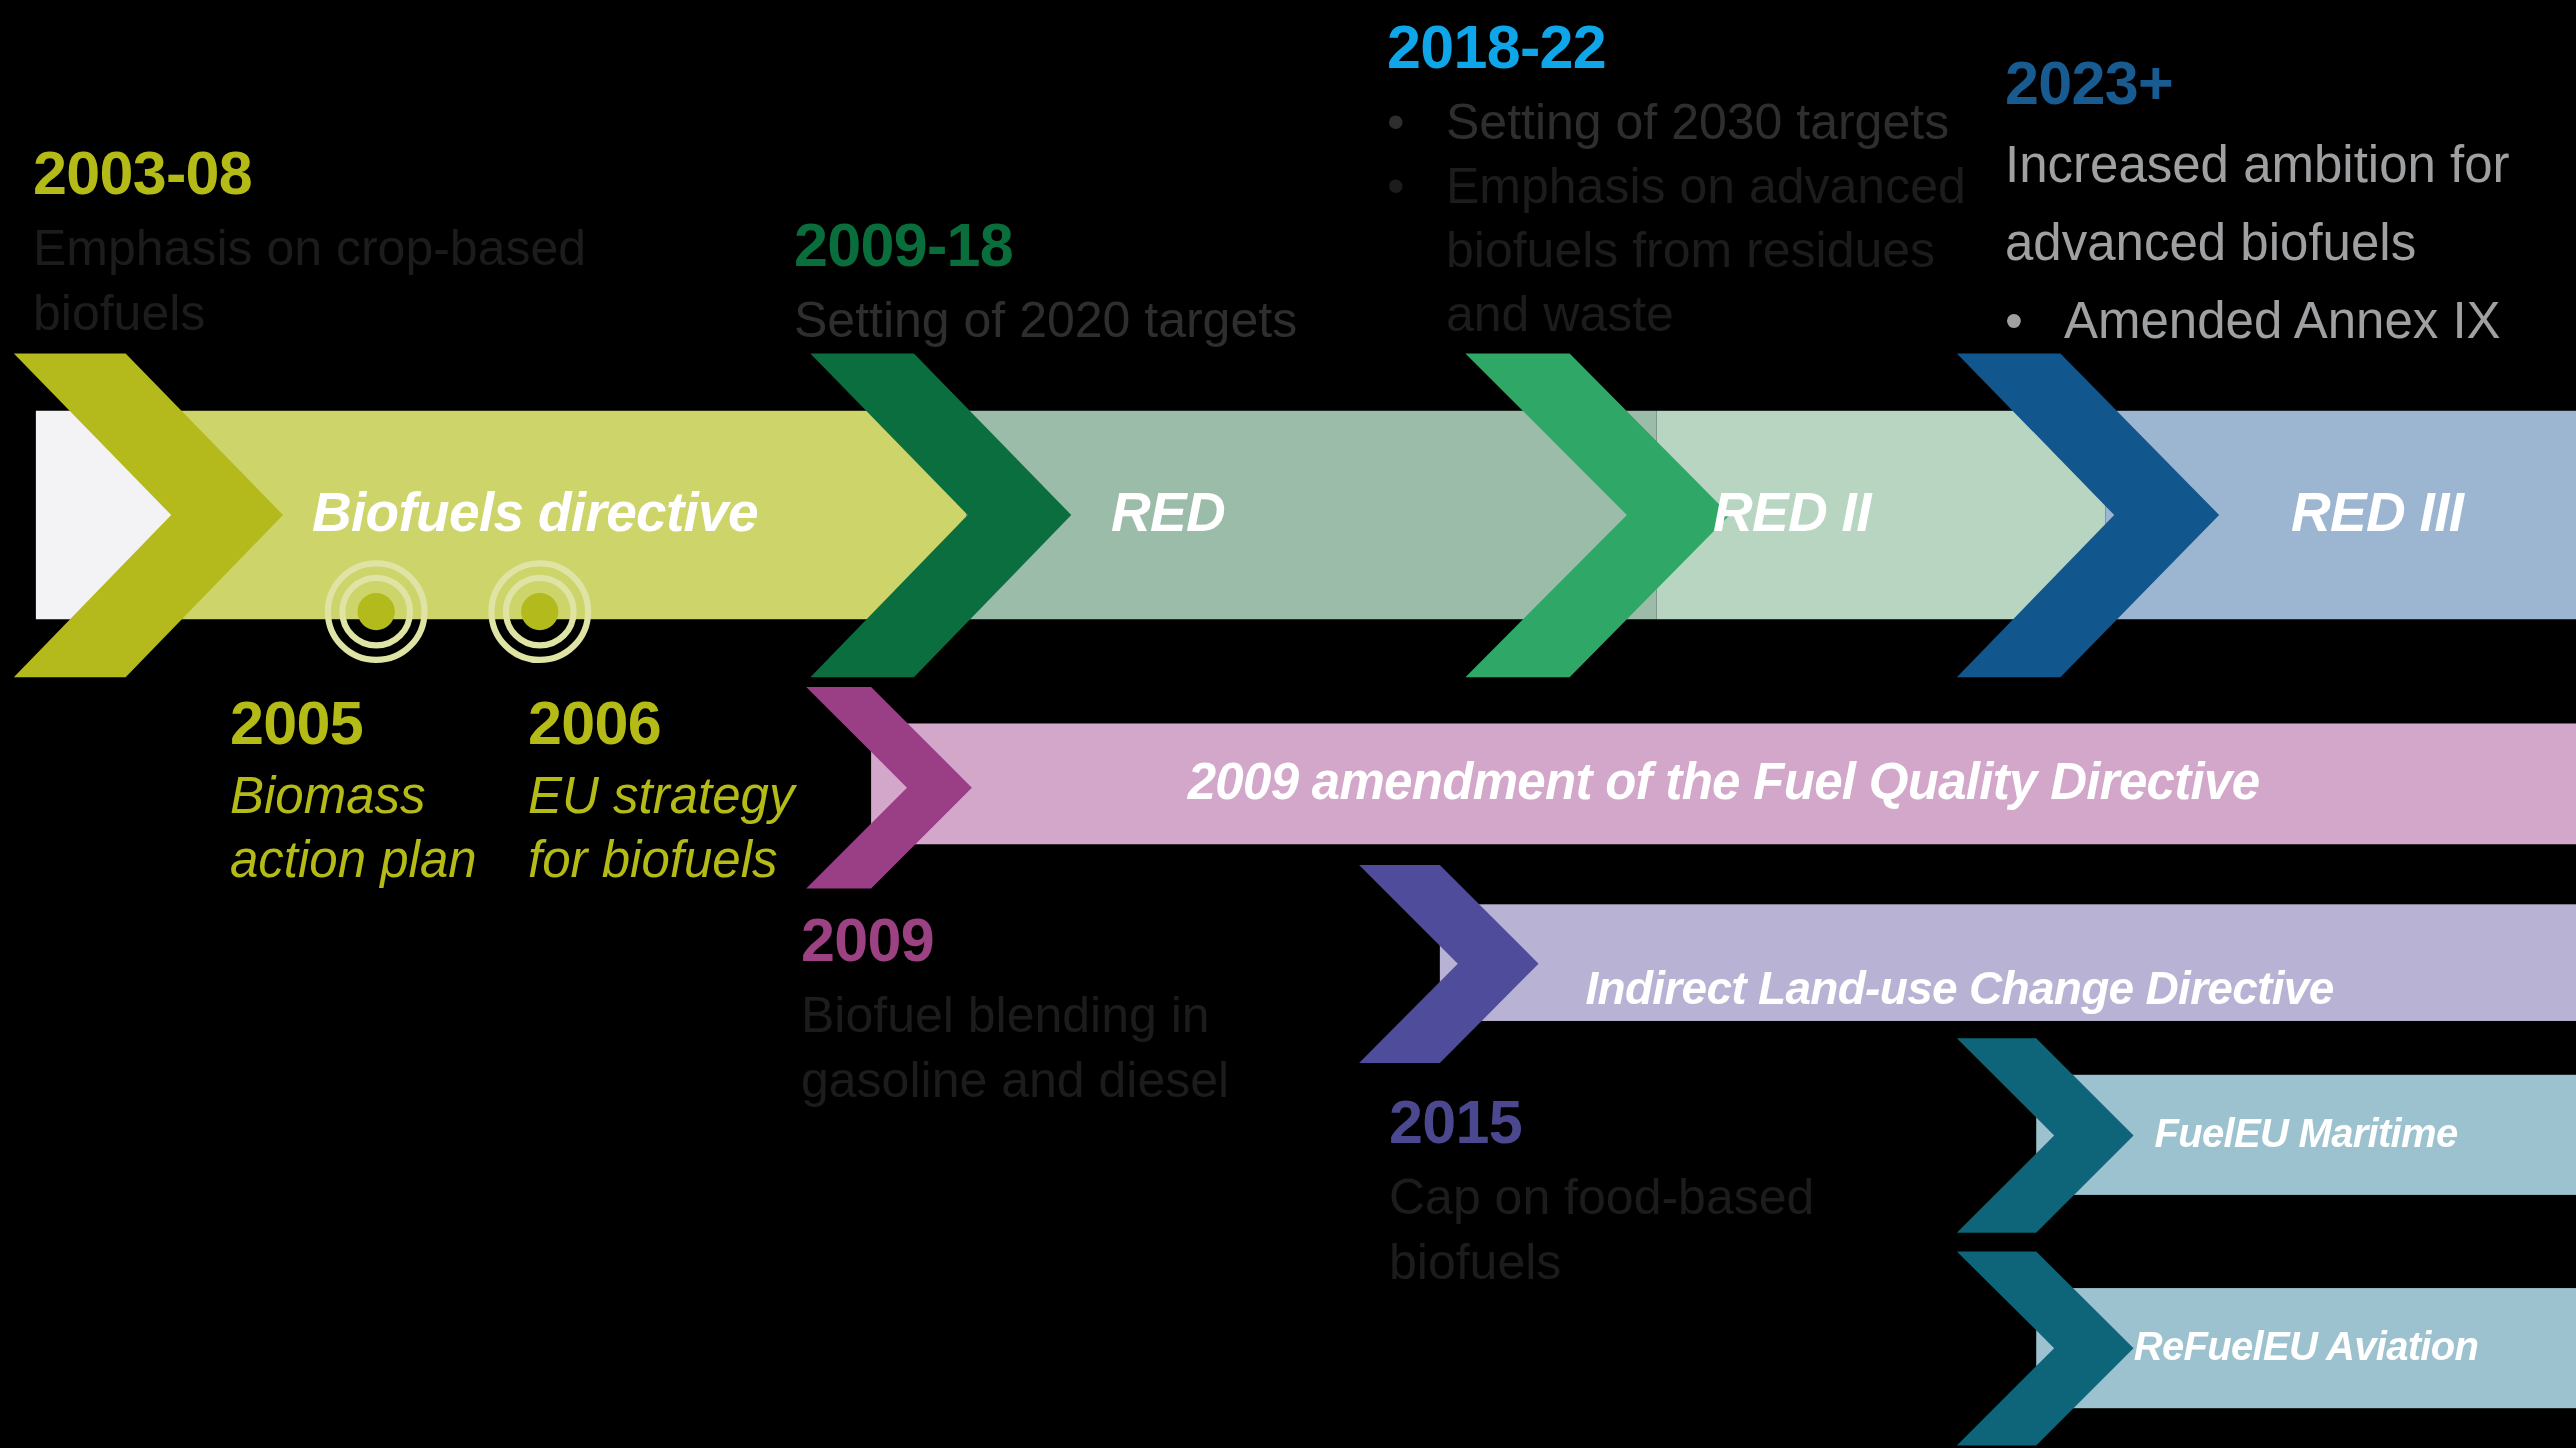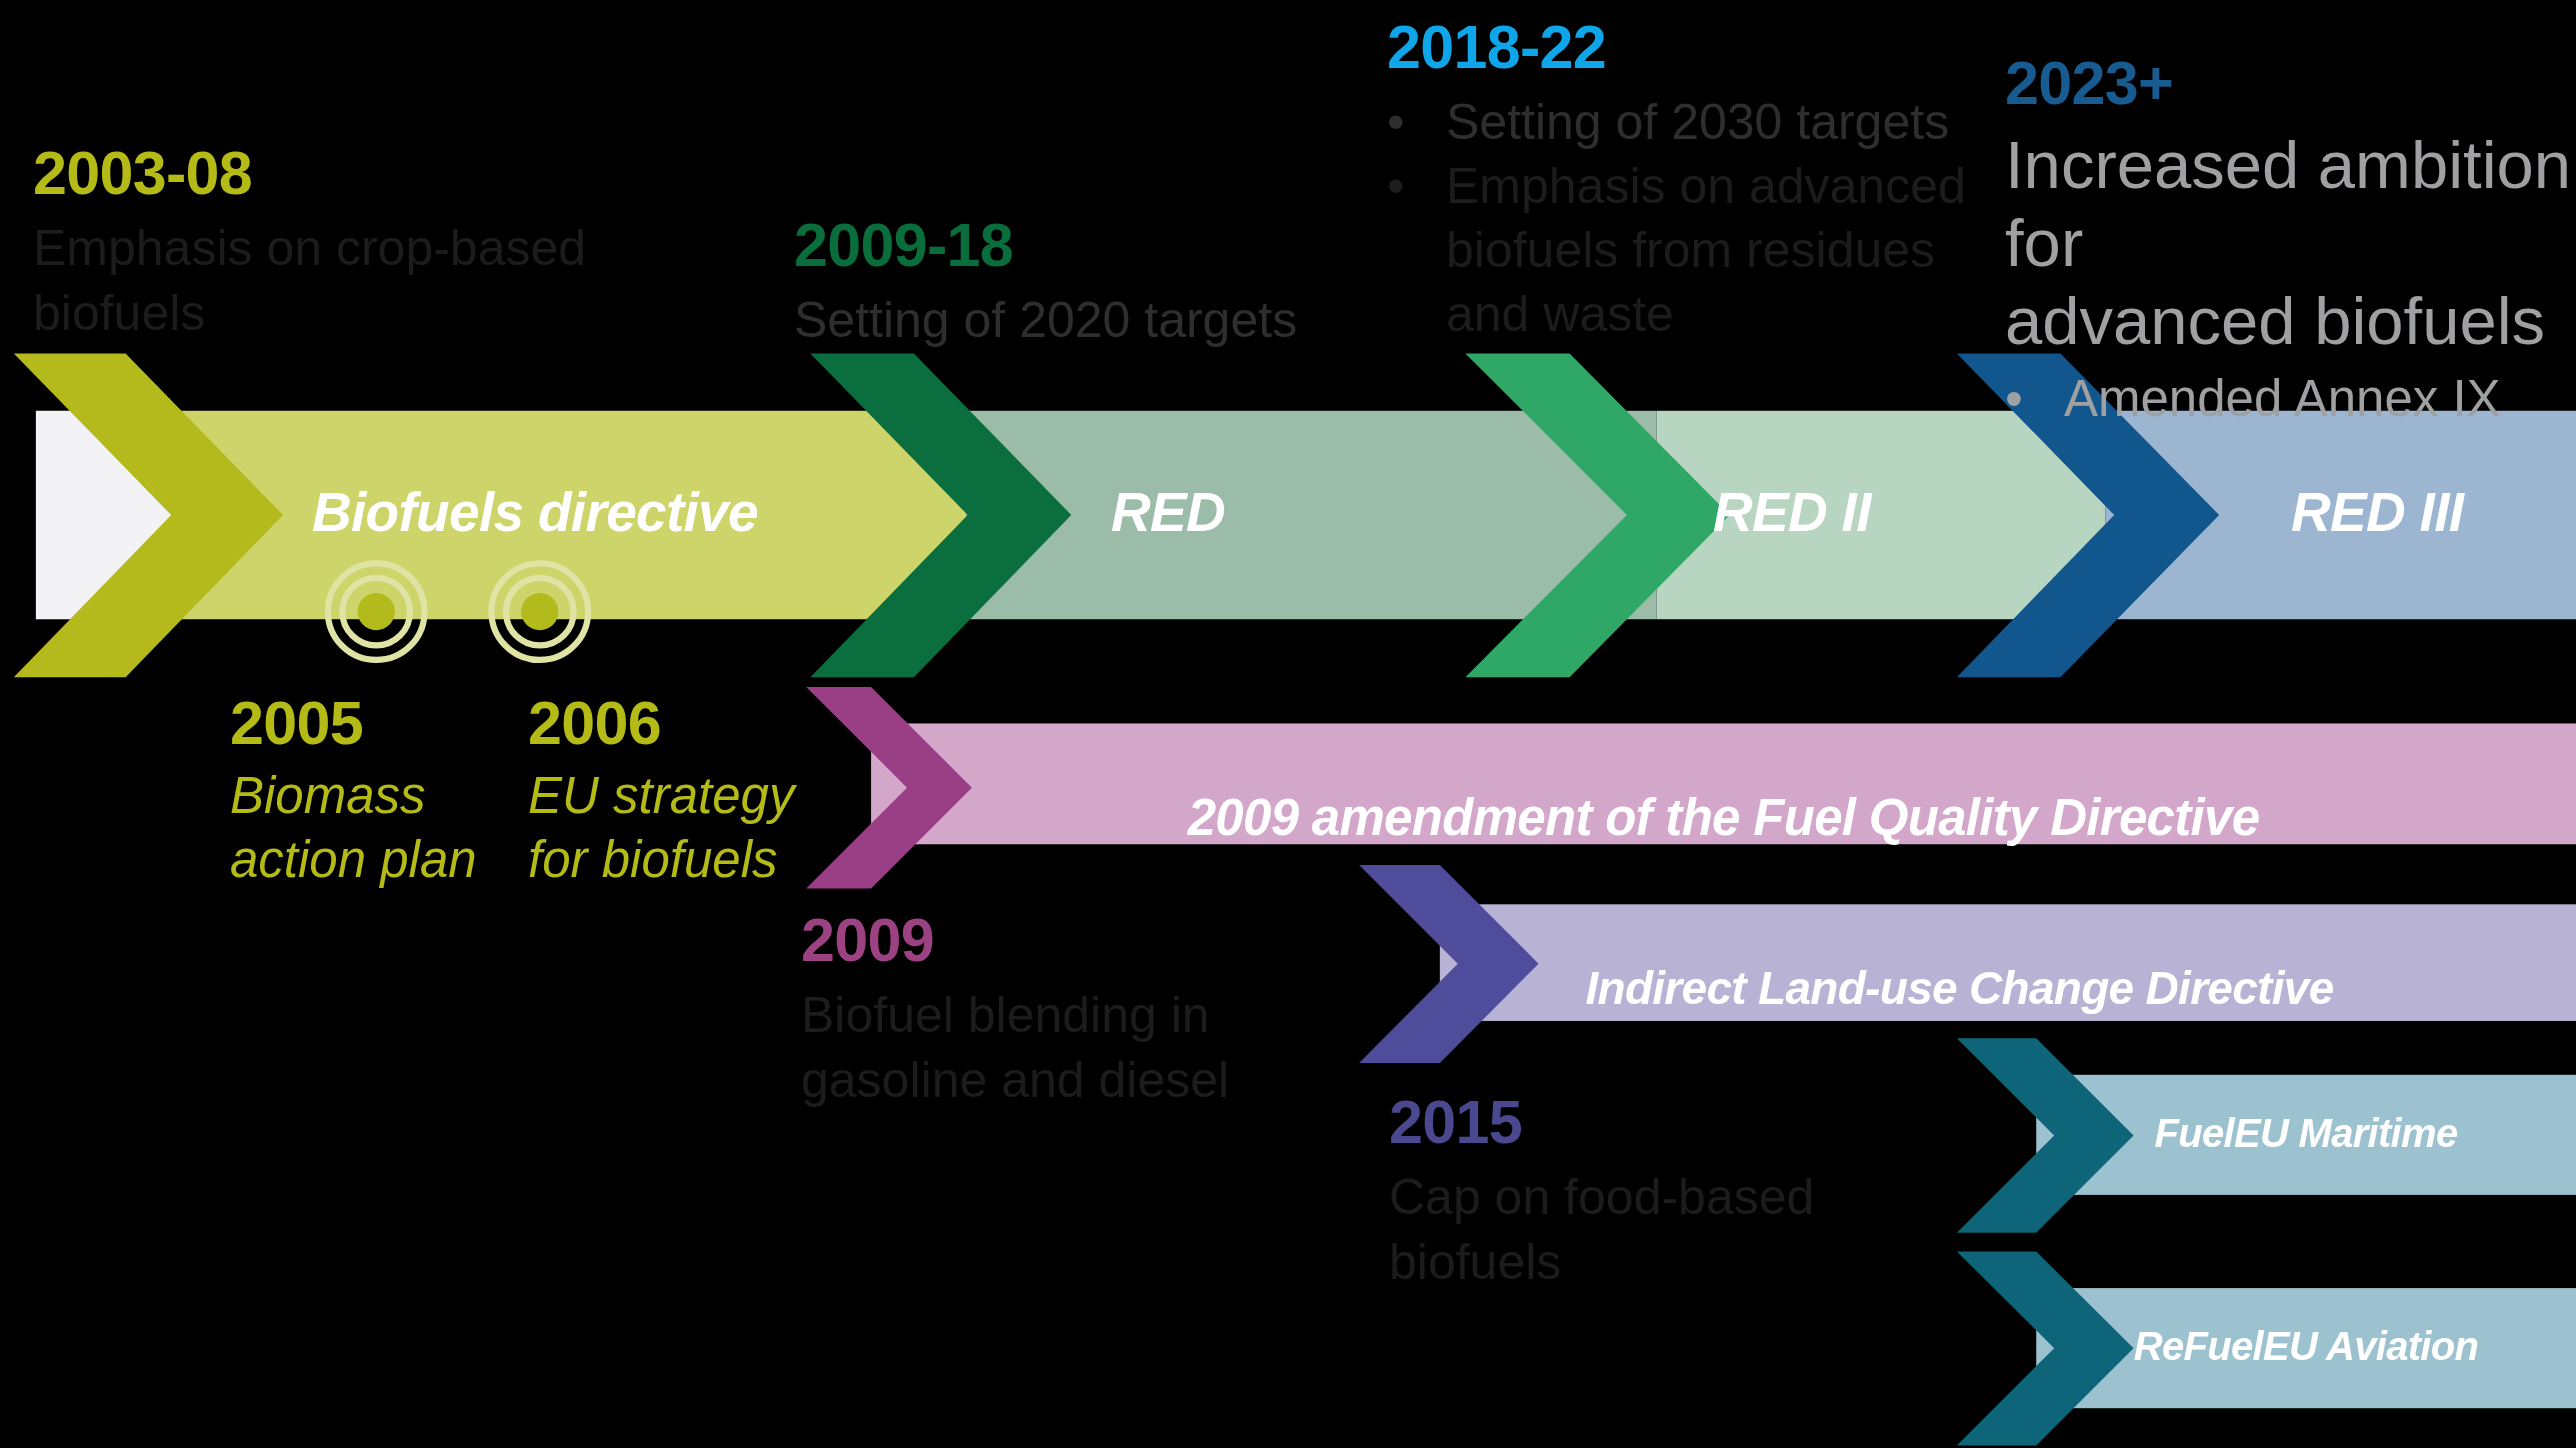--- a/index.html
+++ b/index.html
@@ -27,21 +27,21 @@
   .bullet{width:59px;flex:none;}
   .c-olive{color:#b4ba16;}
   .c-dgreen{color:#0a6e3c;}
   .c-mgreen{color:#0ea5e9;}
   .c-blue{color:#175b91;}
   .c-magenta{color:#9c4181;}
   .c-purple{color:#4b4890;}
   .c-lgray{color:#9fa0a2;}
   .c-faint{color:#1c1c1c;}
   .c-faint2{color:#2e2e2e;}
-  .n2023-lines{font-size:67px;line-height:78px;margin-top:12.4px;}
+  .n2023-lines{font-size:51px;line-height:78px;margin-top:12.4px;}
   .n2023-bullets{font-size:51px;line-height:78px;margin-top:0;}
 </style>
 </head>
 <body>
 
 <div id="canvas" style="transform: scale(1);">
 
   <svg id="shapes" width="2576" height="1449" viewBox="0 0 3732 2099">
 
     <rect x="112" y="595" width="1288" height="302" fill="#cdd46a"></rect>
@@ -76,21 +76,21 @@
       <circle cx="782" cy="886" r="49" fill="none" stroke-width="9" stroke="#dfe3a4"></circle>
       <circle cx="782" cy="886" r="27" fill="#b3ba1c"></circle>
     </g>
   </svg>
 
   <div class="txt band-label lbl-main" style="left:312px;top:515px;">Biofuels directive</div>
   <div class="txt band-label lbl-main" style="left:1111px;top:515px;">RED</div>
   <div class="txt band-label lbl-main" style="left:1713px;top:515px;">RED II</div>
   <div class="txt band-label lbl-main" style="left:2291px;top:515px;">RED III</div>
 
-  <div class="txt band-label lbl-pink" style="top:784px;margin-top:36px;">2009 amendment of the Fuel Quality Directive</div>
+  <div class="txt band-label lbl-pink" style="top:784px;">2009 amendment of the Fuel Quality Directive</div>
   <div class="txt band-label lbl-iluc" style="top:963px;">Indirect Land-use Change Directive</div>
   <div class="txt band-label lbl-teal" style="top:1135px;">FuelEU Maritime</div>
   <div class="txt band-label lbl-teal" style="top:1348px;">ReFuelEU Aviation</div>
 
   <div class="note" style="left:33px;top:143px;">
     <div class="note-period c-olive">2003-08</div>
     <div class="note-lines c-faint">
       <div>Emphasis on crop-based</div>
       <div>biofuels</div>
     </div>

